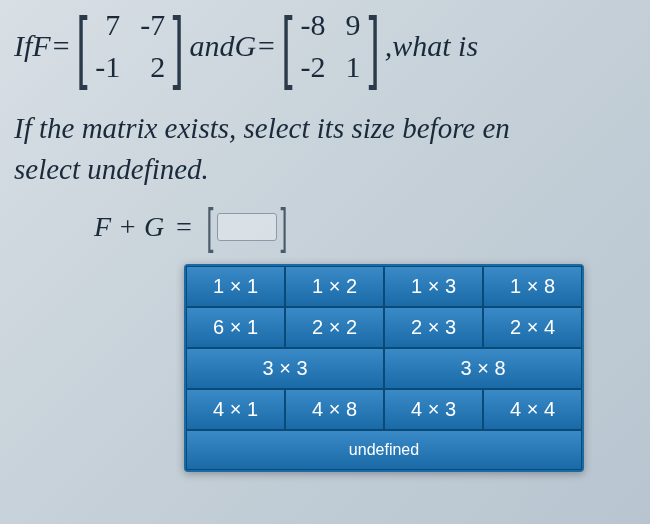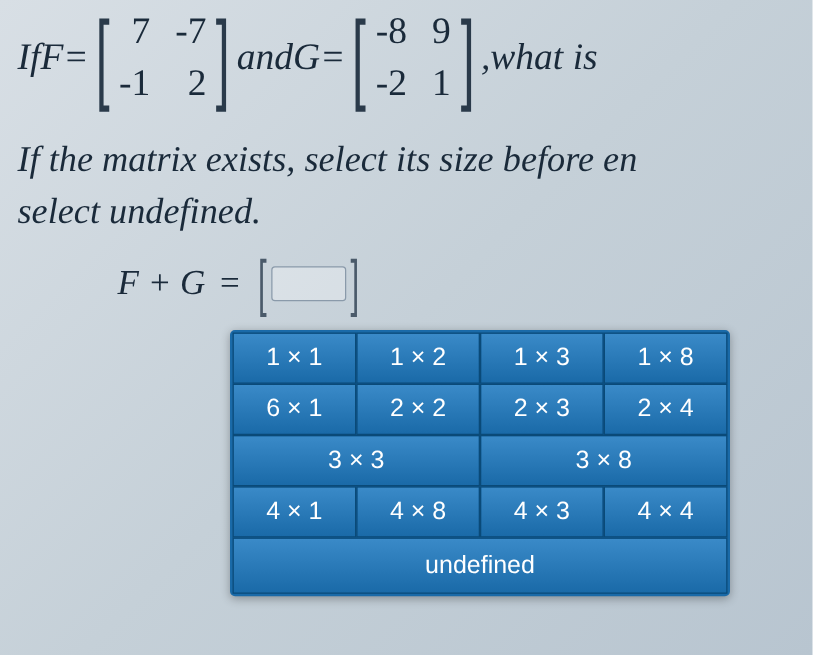--- a/index.html
+++ b/index.html
@@ -95,21 +95,21 @@
       font-size: 20px;
       padding: 8px 0;
       text-align: center;
       border: 1px solid #0a4a78;
       cursor: pointer;
       font-family: Arial, sans-serif;
     }
     .undef-btn {
       background: linear-gradient(180deg, #3a8ac8 0%, #1a6aa8 100%);
       color: #fff;
-      font-size: 20px;
+      font-size: 16px;
       padding: 10px 0;
       text-align: center;
       border: 1px solid #0a4a78;
       cursor: pointer;
       font-family: Arial, sans-serif;
     }
     .mult { font-style: normal; font-family: Arial, sans-serif; }
   </style>
 </head>
 <body>

